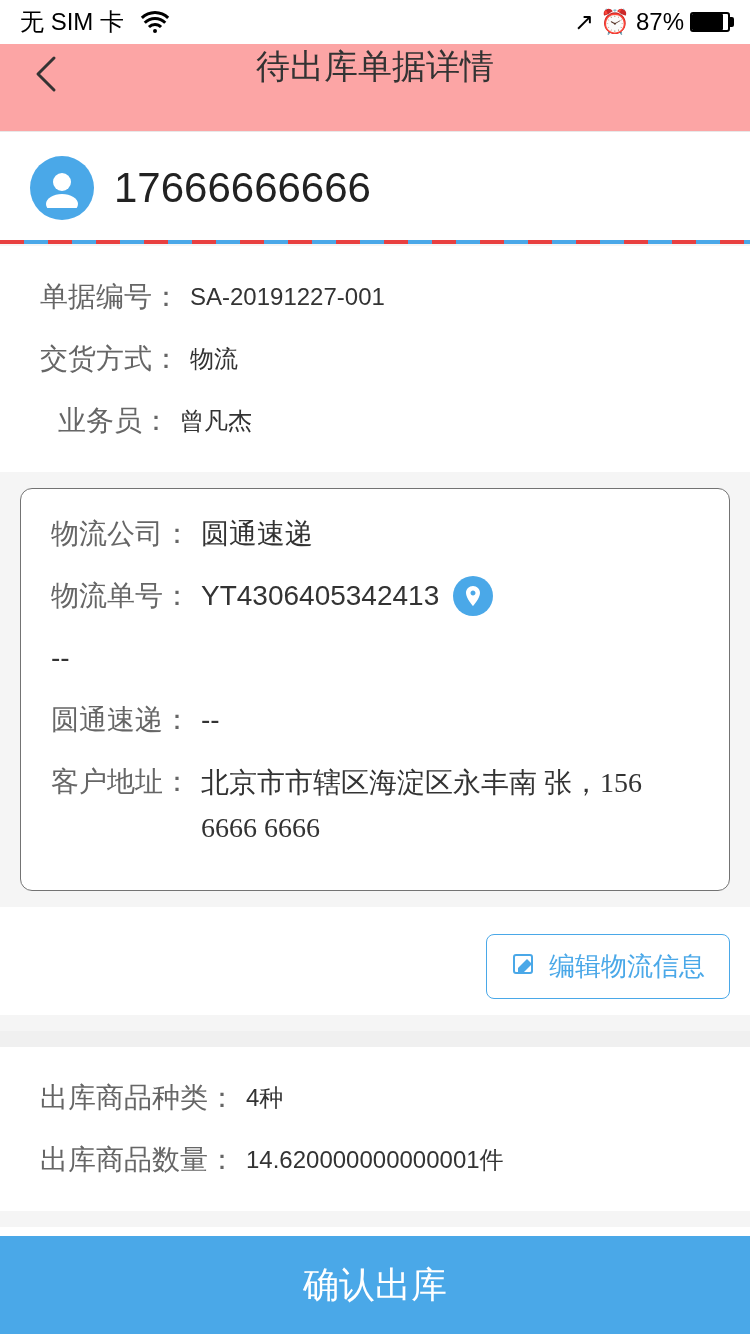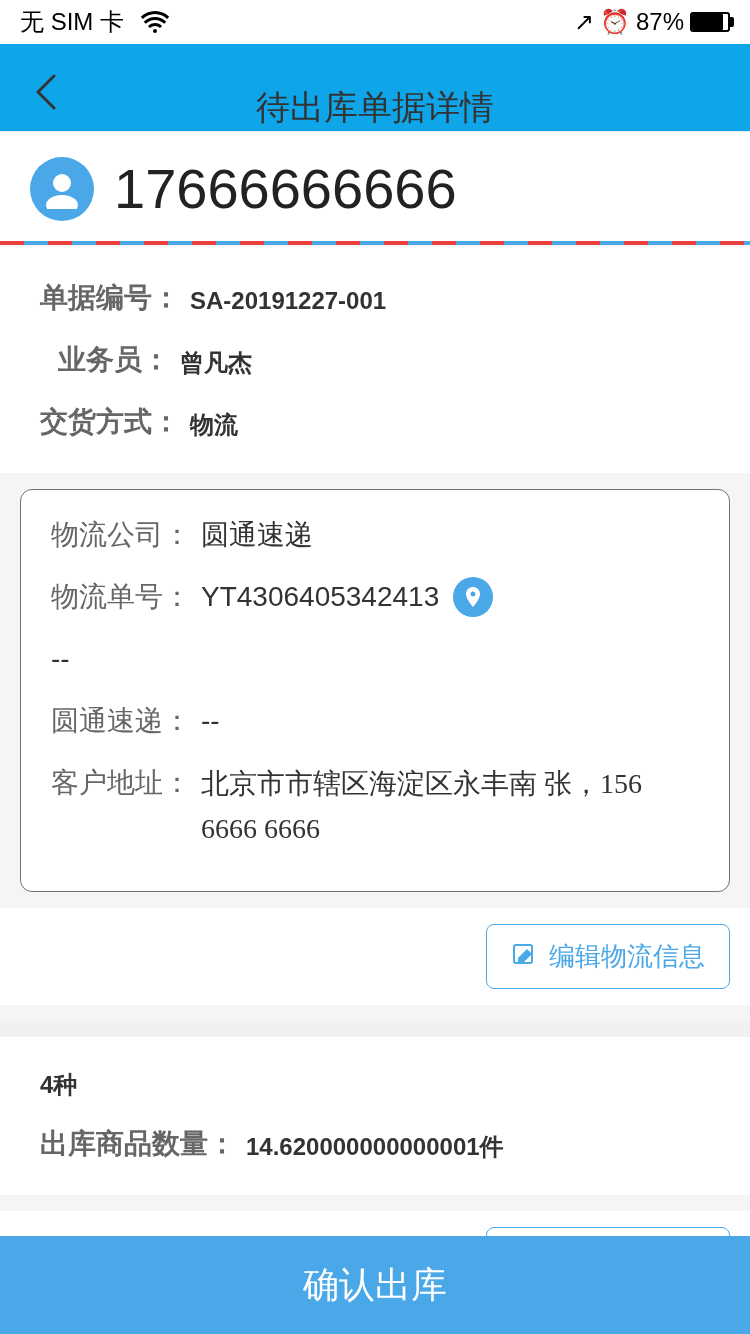--- a/index.html
+++ b/index.html
@@ -38,23 +38,23 @@
       width: 4px; height: 10px; background: #000; border-radius: 0 2px 2px 0;
     }
     .battery-fill {
       background: #000; height: 100%; width: 87%; border-radius: 1px;
     }
 
     
     .nav-bar {
       width: 750px;
       height: 88px;
-      background: #0ea5e9;
-      display: flex;
-      align-items: flex-end;
+      background: #fca5a5;
+      display: flex;
+      align-items: flex-start;
       padding: 0 24px;
       border-bottom: 1px solid #e8e8e8;
       position: relative;
     }
     .nav-back {
       font-size: 36px;
       color: #333;
       cursor: pointer;
       padding: 10px;
     }
@@ -94,37 +94,36 @@
       width: 64px; height: 64px;
       background: #4aa8e8;
       border-radius: 50%;
       display: flex;
       align-items: center;
       justify-content: center;
       flex-shrink: 0;
     }
     .avatar svg { fill: #fff; }
     .user-phone {
-      font-size: 56px;
+      font-size: 42px;
       font-weight: 400;
       color: #222;
     }
 
     
     .info-section {
       background: #fff;
       padding: 30px 40px;
       margin-bottom: 16px;
     }
     .info-row {
       display: flex;
-      align-items: flex-end;
+      align-items: center;
       margin-bottom: 20px;
       line-height: 1.5;
-      font-weight: bold;
     }
     .info-row:last-child { margin-bottom: 0; }
     .info-label {
       color: #666;
       font-size: 28px;
       min-width: 140px;
       text-align: right;
       flex-shrink: 0;
       padding-right: 10px;
     }
@@ -187,20 +186,21 @@
       border: 1px solid #4aa8e8;
       border-radius: 8px;
       padding: 14px 24px;
       color: #4aa8e8;
       font-size: 26px;
       background: #fff;
       display: flex;
       align-items: center;
       gap: 10px;
       cursor: pointer;
+      margin-top: 11px;
     }
 
     
     .goods-section {
       background: #fff;
       padding: 30px 40px;
       margin-bottom: 16px;
     }
 
     
@@ -301,26 +301,26 @@
     </div>
     <div class="user-phone">17666666666</div>
   </div>
 
   <div class="info-section">
     <div class="info-row">
       <span class="info-label">单据编号：</span>
       <span class="info-value">SA-20191227-001</span>
     </div>
     <div class="info-row">
+      <span class="info-label">交货方式：</span>
+      <span class="info-value">物流</span>
+    </div>
+    <div class="info-row">
       <span class="info-label">业务员：</span>
       <span class="info-value">曾凡杰</span>
-    </div>
-    <div class="info-row">
-      <span class="info-label">交货方式：</span>
-      <span class="info-value">物流</span>
     </div>
   </div>
 
   <div class="logistics-card">
     <div class="logistics-row">
       <span class="logistics-label">物流公司：</span>
       <span class="logistics-value">圆通速递</span>
     </div>
     <div class="logistics-row">
       <span class="logistics-label">物流单号：</span>
@@ -353,20 +353,21 @@
         <path d="M16 7l5 5-9 9H7v-5z" fill="#4aa8e8"></path>
       </svg>
       <span>编辑物流信息</span>
     </button>
   </div>
 
   <div class="divider-line"></div>
 
   <div class="goods-section">
     <div class="info-row">
+      <span class="info-label" style="min-width:200px;">出库商品种类：</span>
       <span class="info-value">4种</span>
     </div>
     <div class="info-row">
       <span class="info-label" style="min-width:200px;">出库商品数量：</span>
       <span class="info-value">14.620000000000001件</span>
     </div>
   </div>
 
   <div class="view-details-row">
     <button class="view-details-btn">

